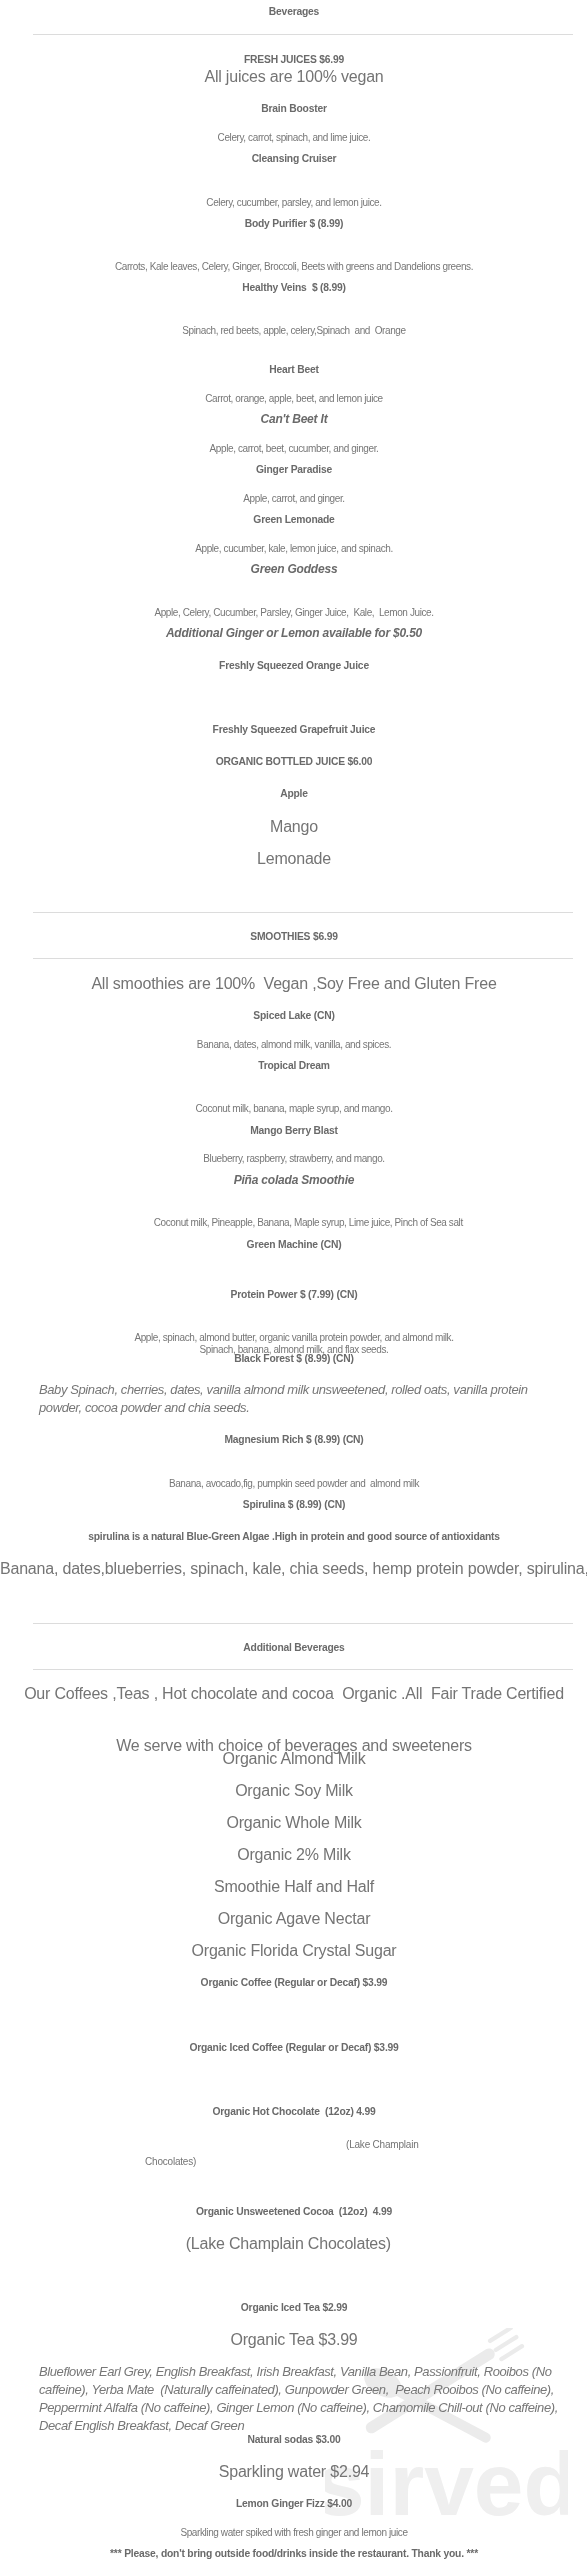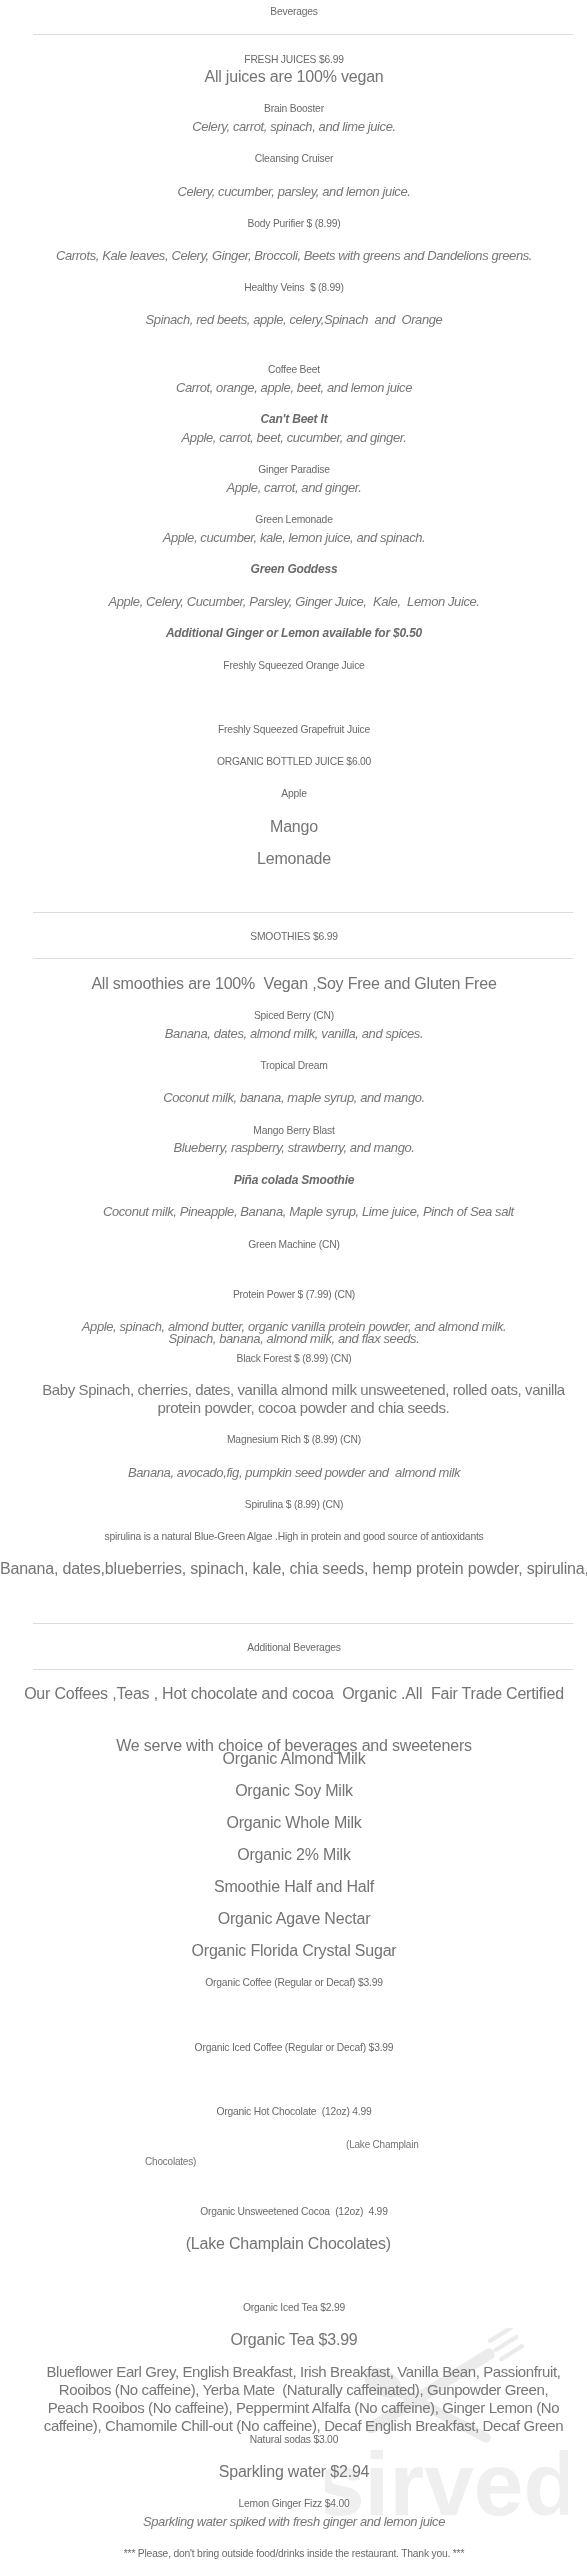--- a/index.html
+++ b/index.html
@@ -1,48 +1,48 @@
 <!DOCTYPE html>
 <html style="font-size:11.4px"><head>
 <meta charset="utf-8">
 <style>
   html, body { margin: 0; padding: 0; background: #ffffff; }
   body { width: 588px; height: 2576px; position: relative; overflow: hidden;
          font-family: "Liberation Sans", sans-serif; color: #6e6e6e; }
   .line { position: absolute; left: 0; width: 588px; text-align: center;
           font-size: 10px; line-height: 13px; white-space: nowrap; transform: translateY(-6.4px);
           letter-spacing: -0.2px; }
-  .b { font-weight: normal; color: #6a6a6a; font-size: 10.3px; }
-  .i { font-style: italic; color: #777; font-size: 13px; letter-spacing: -0.4px; }
+  .b { font-weight: bold; color: #6a6a6a; font-size: 10.3px; }
+  .i { color: #777; font-size: 10px; letter-spacing: -0.4px; margin-top: 11px; }
   .bi { font-weight: bold; font-style: italic; color: #6a6a6a; font-size: 12px; }
   .r { color: #747474; font-size: 16px; }
   .divider { position: absolute; left: 33px; width: 540px; height: 0.7px; background: #dcdcdc; }
-  .wrap { position: absolute; left: 39px; width: 529px; text-align: center; font-size: 15px;
-          line-height: 18px; color: #777; letter-spacing: -0.4px; }
+  .wrap { position: absolute; left: 39px; width: 529px; font-size: 13px;
+          line-height: 18px; font-style: italic; color: #777; letter-spacing: -0.4px; }
   .abs { position: absolute; font-size: 10px; color: #747474; white-space: nowrap; transform: translateY(-6.4px); line-height:13px; letter-spacing:-0.2px; }
   .watermark { position: absolute; left: 325px; top: 2328px; width: 243px; height: 193px; pointer-events: none; }
 </style>
 </head>
 <body>
 
 <div class="line b" style="top:10.7px">Beverages</div>
 <div class="divider" style="top:34px"></div>
 
 <div class="line b" style="top:59px">FRESH JUICES $6.99</div>
 <div class="line r" style="top:76px">All juices are 100% vegan</div>
 
 <div class="line b" style="top:108px">Brain Booster</div>
 <div class="line i" style="top:126px">Celery, carrot, spinach, and lime juice.</div>
 <div class="line b" style="top:158px">Cleansing Cruiser</div>
 <div class="line i" style="top:191px">Celery, cucumber, parsley, and lemon juice.</div>
 <div class="line b" style="top:223px">Body Purifier $ (8.99)</div>
 <div class="line i" style="top:255px">Carrots, Kale leaves, Celery, Ginger, Broccoli, Beets with greens and Dandelions greens.</div>
 <div class="line b" style="top:287px; white-space:pre">Healthy Veins  $ (8.99)</div>
 <div class="line i" style="top:319px; white-space:pre">Spinach, red beets, apple, celery,Spinach  and  Orange</div>
-<div class="line b" style="top:369px">Coffee Beet</div>
+<div class="line b" style="top:369px">Heart Beet</div>
 <div class="line i" style="top:387px">Carrot, orange, apple, beet, and lemon juice</div>
 <div class="line bi" style="top:419px">Can't Beet It</div>
 <div class="line i" style="top:437px">Apple, carrot, beet, cucumber, and ginger.</div>
 <div class="line b" style="top:469px">Ginger Paradise</div>
 <div class="line i" style="top:487px">Apple, carrot, and ginger.</div>
 <div class="line b" style="top:519px">Green Lemonade</div>
 <div class="line i" style="top:537px">Apple, cucumber, kale, lemon juice, and spinach.</div>
 <div class="line bi" style="top:569px">Green Goddess</div>
 <div class="line i" style="top:601px; white-space:pre">Apple, Celery, Cucumber, Parsley, Ginger Juice,  Kale,  Lemon Juice.</div>
 
@@ -53,21 +53,21 @@
 <div class="line b" style="top:761px">ORGANIC BOTTLED JUICE $6.00</div>
 <div class="line b" style="top:793px">Apple</div>
 <div class="line r" style="top:826px">Mango</div>
 <div class="line r" style="top:858px">Lemonade</div>
 
 <div class="divider" style="top:912px"></div>
 <div class="line b" style="top:936px">SMOOTHIES $6.99</div>
 <div class="divider" style="top:958px"></div>
 <div class="line r" style="top:983px; white-space:pre">All smoothies are 100%  Vegan ,Soy Free and Gluten Free</div>
 
-<div class="line b" style="top:1015px">Spiced Berry (CN)</div>
+<div class="line b" style="top:1015px">Spiced Lake (CN)</div>
 <div class="line i" style="top:1033px">Banana, dates, almond milk, vanilla, and spices.</div>
 <div class="line b" style="top:1065px">Tropical Dream</div>
 <div class="line i" style="top:1097px">Coconut milk, banana, maple syrup, and mango.</div>
 <div class="line b" style="top:1130px">Mango Berry Blast</div>
 <div class="line i" style="top:1147px">Blueberry, raspberry, strawberry, and mango.</div>
 <div class="line bi" style="top:1180px">Piña colada Smoothie</div>
 <div class="line i" style="top:1211px; left:14.3px">Coconut milk, Pineapple, Banana, Maple syrup, Lime juice, Pinch of Sea salt</div>
 <div class="line b" style="top:1244px">Green Machine (CN)</div>
 <div class="line i" style="top:1338px">Spinach, banana, almond milk, and flax seeds.</div>
 <div class="line b" style="top:1294px">Protein Power $ (7.99) (CN)</div>

